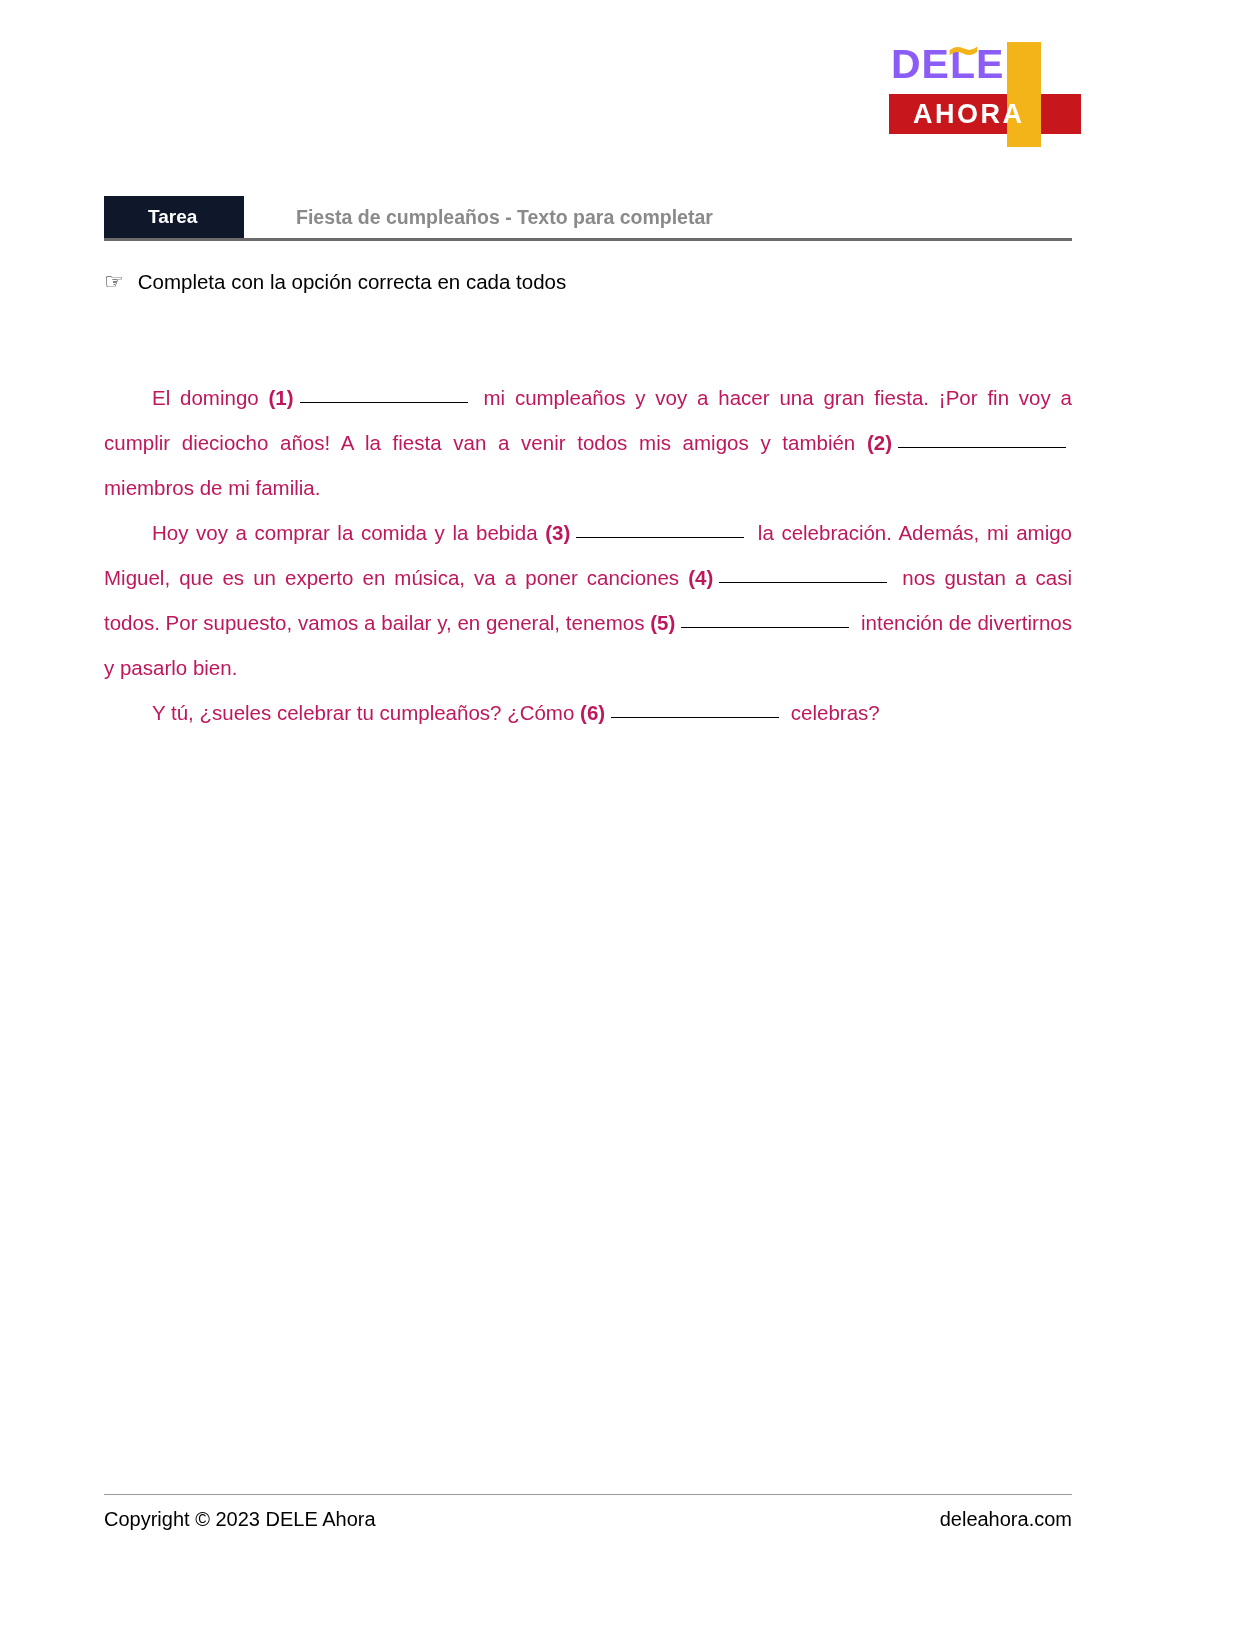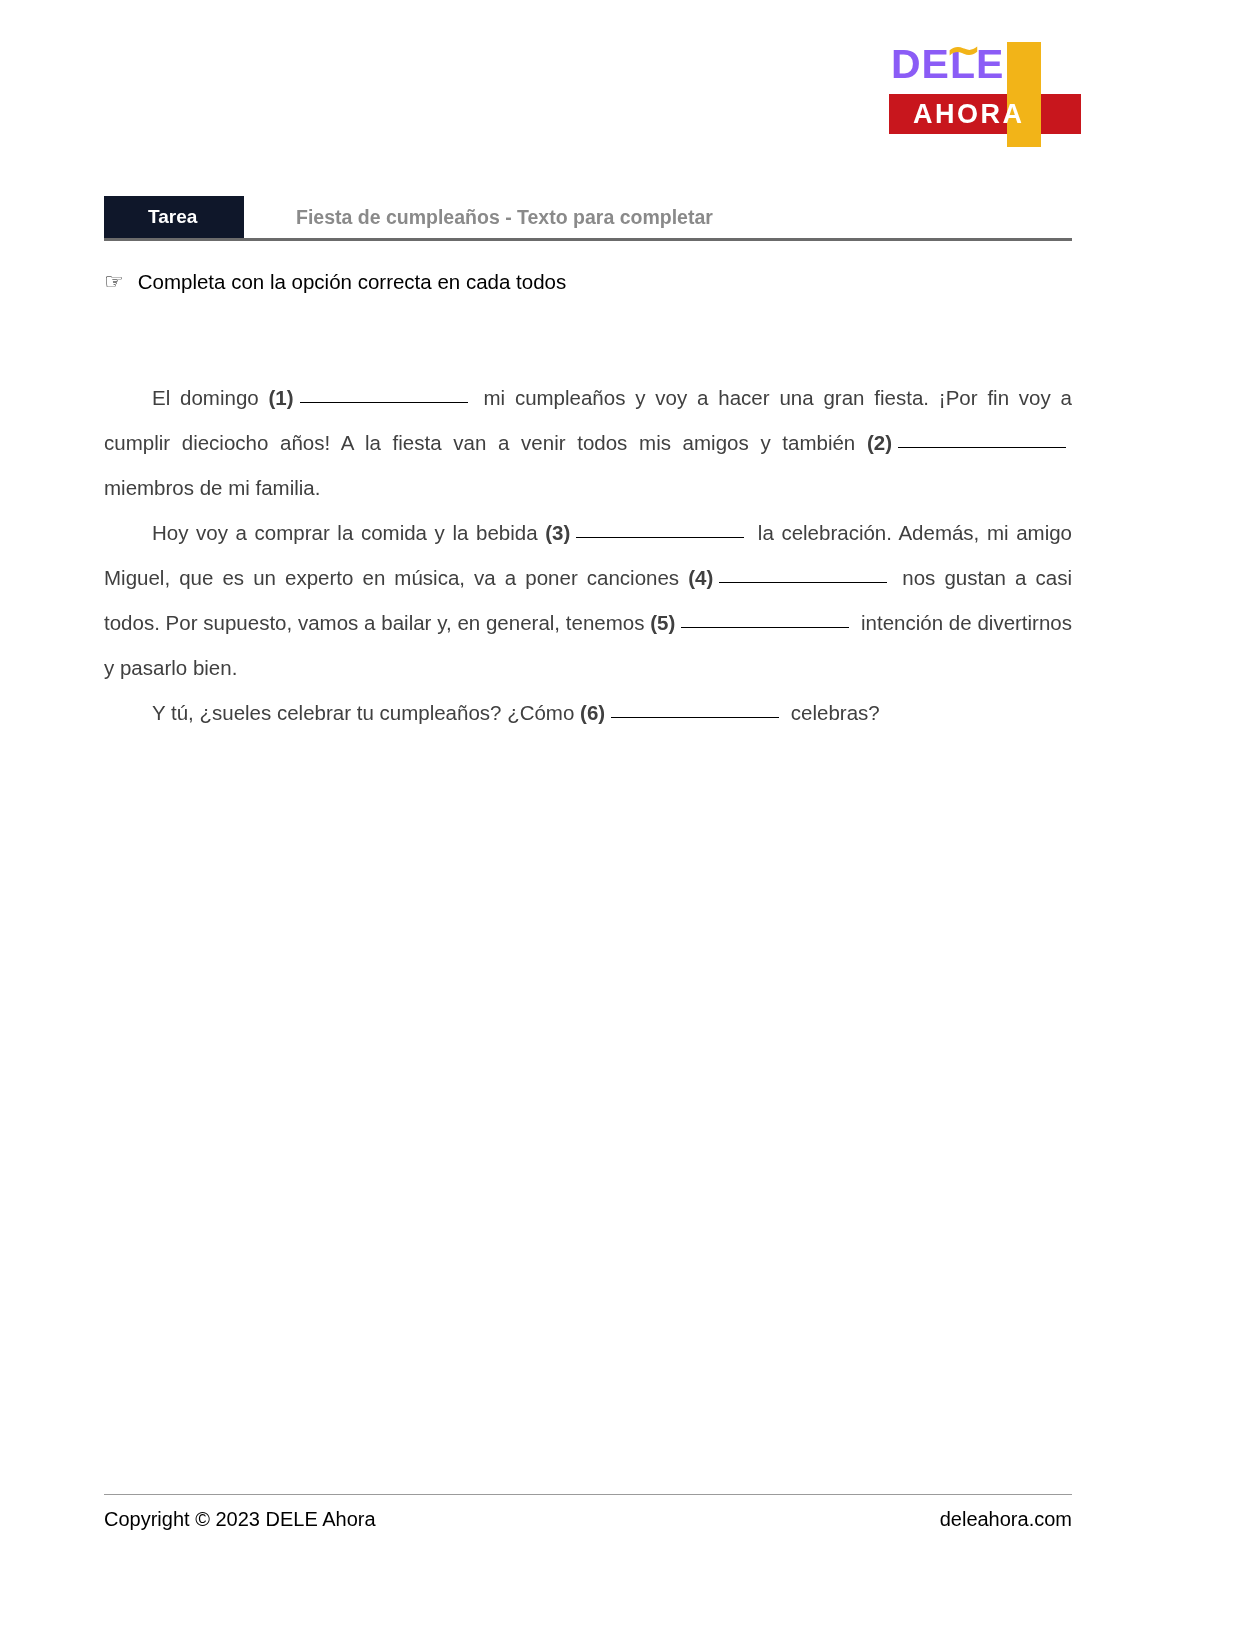--- a/index.html
+++ b/index.html
@@ -155,21 +155,21 @@
 
   
   .body-text {
     position: absolute;
     left: 104px;
     top: 375px;
     width: 968px;
     font-size: 20.5px;
     line-height: 45px;
     text-align: justify;
-    color: #404040;
+    color: #be185d;
   }
   .body-text p {
     margin: 0;
     text-indent: 48px;
     text-align: justify;
   }
   .body-text p.last-line-natural {
     text-align: left;
   }
   .num {

